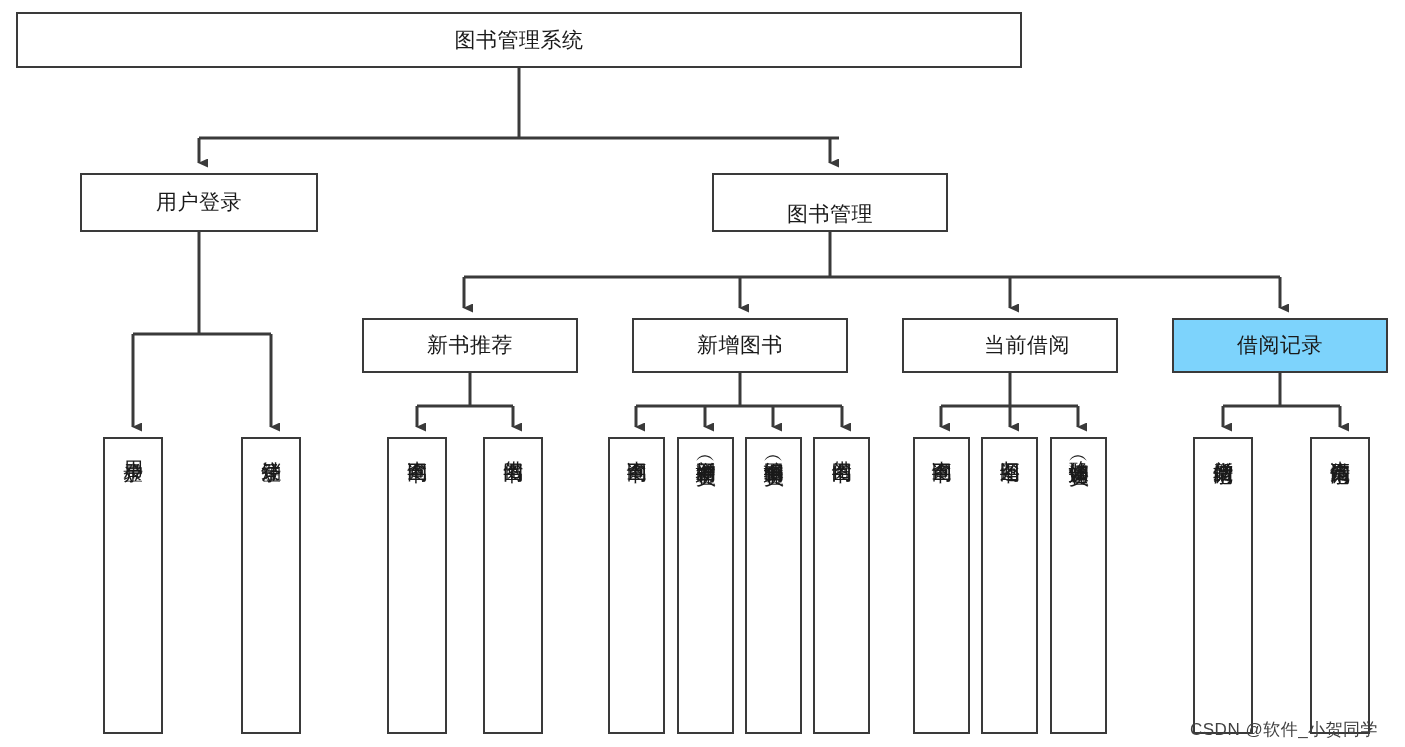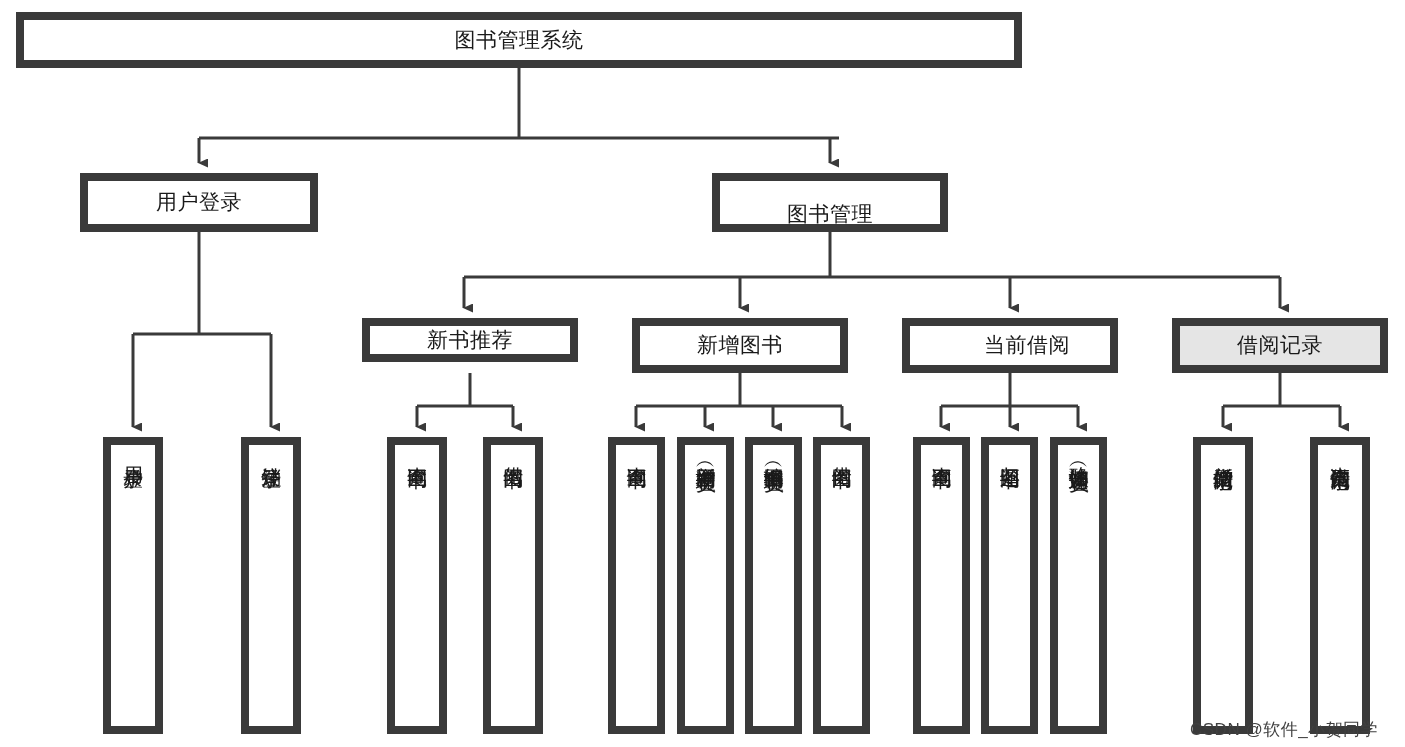--- a/index.html
+++ b/index.html
@@ -21,21 +21,21 @@
     position: absolute;
     left: 0;
     top: 0;
     width: 1405px;
     height: 747px;
   }
   .node-box {
     position: absolute;
     box-sizing: border-box;
     background: #ffffff;
-    border: 8px solid #0ea5e9;
+    border: 2px solid #0ea5e9;
     display: flex;
     align-items: center;
     justify-content: center;
     text-align: center;
   }
   .node-label {
     color: #1a1a1a;
     font-size: 21px;
     line-height: 1.15;
     letter-spacing: 0.5px;
@@ -122,30 +122,30 @@
     <span class="node-label" style="color: rgb(26, 26, 26);">图书管理系统</span>
   </div>
 
   <div class="node-box" id="t1-0" style="left: 80px; top: 173px; width: 238px; height: 59px; border-color: rgb(58, 58, 58); background: rgb(255, 255, 255);">
     <span class="node-label" style="color: rgb(26, 26, 26);">用户登录</span>
   </div>
   <div class="node-box" id="t1-1" style="left: 712px; top: 173px; width: 236px; height: 59px; border-color: rgb(58, 58, 58); background: rgb(255, 255, 255);">
     <span class="node-label" style="color: rgb(26, 26, 26); margin-top: 24px;">图书管理</span>
   </div>
 
-  <div class="node-box" id="t2-0" style="left: 362px; top: 318px; width: 216px; height: 44px; border-color: rgb(58, 58, 58); background: rgb(255, 255, 255);">
+  <div class="node-box" id="t2-0" style="left: 362px; top: 318px; width: 216px; height: 55px; border-color: rgb(58, 58, 58); background: rgb(255, 255, 255);">
     <span class="node-label" style="color: rgb(26, 26, 26);">新书推荐</span>
   </div>
   <div class="node-box" id="t2-1" style="left: 632px; top: 318px; width: 216px; height: 55px; border-color: rgb(58, 58, 58); background: rgb(255, 255, 255);">
     <span class="node-label" style="color: rgb(26, 26, 26);">新增图书</span>
   </div>
   <div class="node-box" id="t2-2" style="left: 902px; top: 318px; width: 216px; height: 55px; border-color: rgb(58, 58, 58); background: rgb(255, 255, 255);">
     <span class="node-label" style="color: rgb(26, 26, 26); margin-left: 34px;">当前借阅</span>
   </div>
-  <div class="node-box" id="t2-3" style="left: 1172px; top: 318px; width: 216px; height: 55px; border-color: rgb(58, 58, 58); background: #e5e5e5;">
+  <div class="node-box" id="t2-3" style="left: 1172px; top: 318px; width: 216px; height: 55px; border-color: rgb(58, 58, 58); background: #7dd3fc;">
     <span class="node-label" style="color: rgb(26, 26, 26);">借阅记录</span>
   </div>
 
   <div class="node-box leaf" id="lf-0" style="left: 103px; top: 437px; width: 60px; height: 297px; border-color: rgb(58, 58, 58); background: rgb(255, 255, 255);">
     <span class="node-label" style="color: rgb(26, 26, 26);">用户登录</span>
   </div>
   <div class="node-box leaf" id="lf-1" style="left: 241px; top: 437px; width: 60px; height: 297px; border-color: rgb(58, 58, 58); background: rgb(255, 255, 255);">
     <span class="node-label" style="color: rgb(26, 26, 26);">注销登录</span>
   </div>
   <div class="node-box leaf" id="lf-2" style="left: 387px; top: 437px; width: 60px; height: 297px; border-color: rgb(58, 58, 58); background: rgb(255, 255, 255);">

